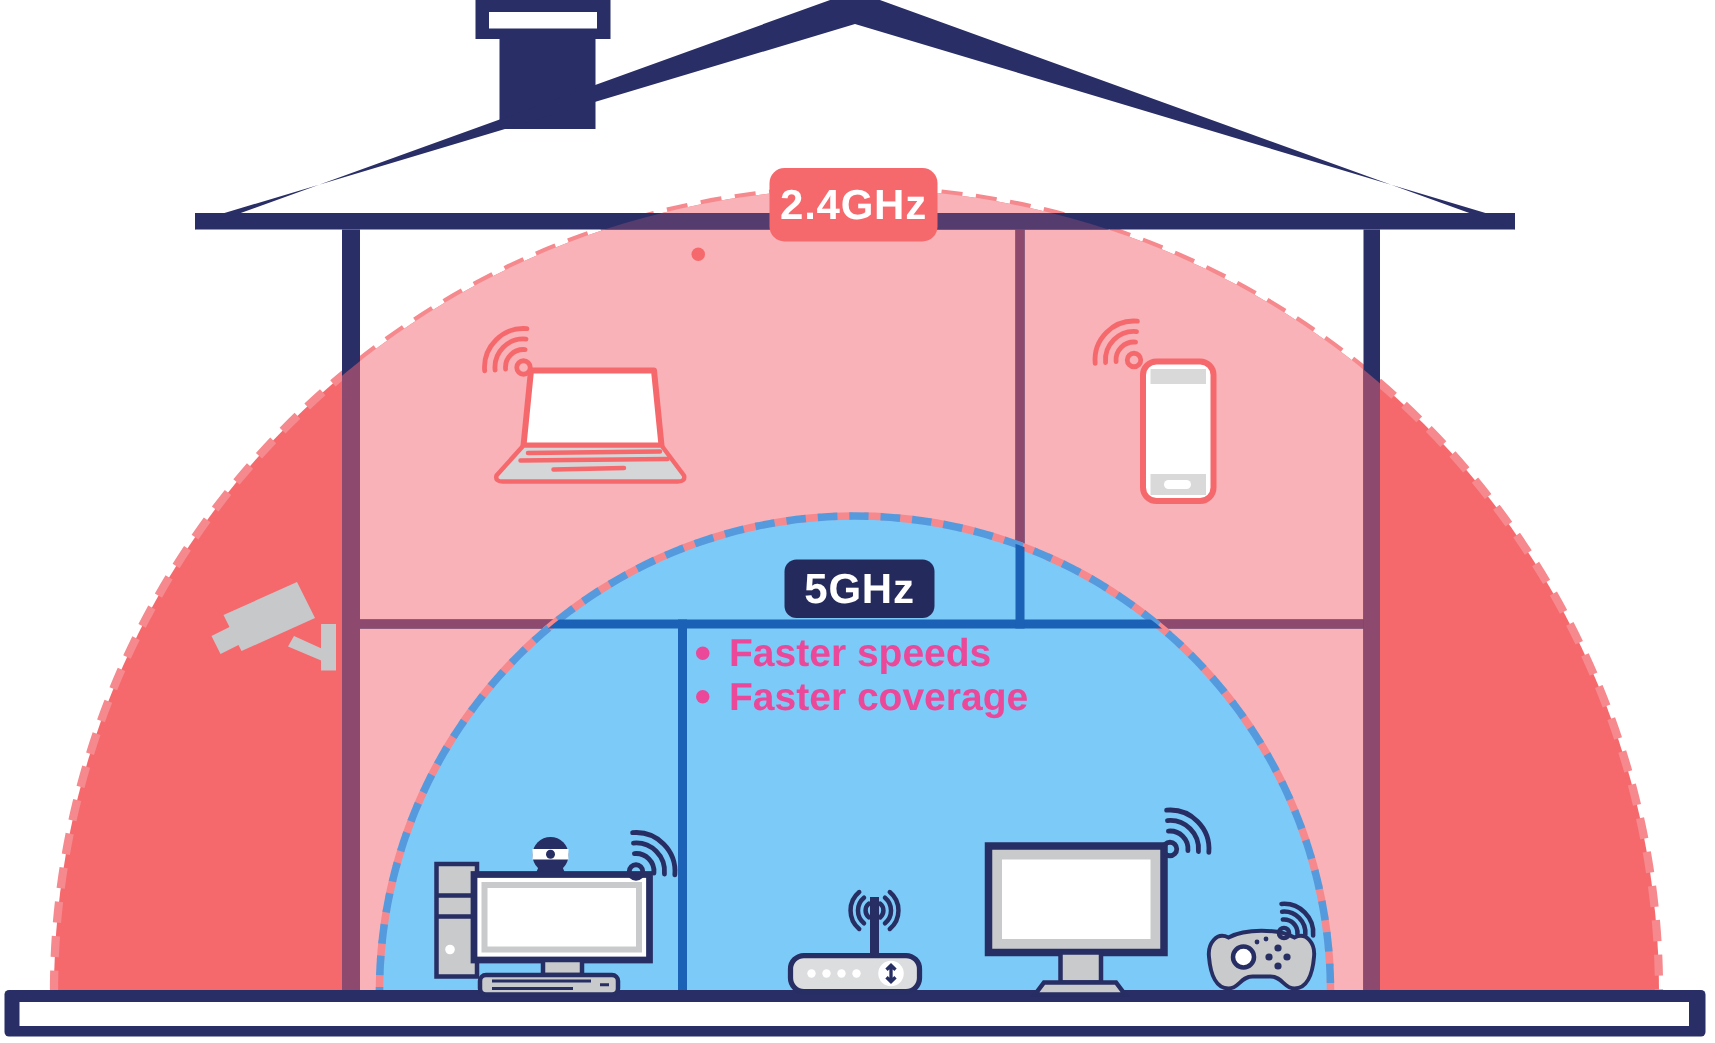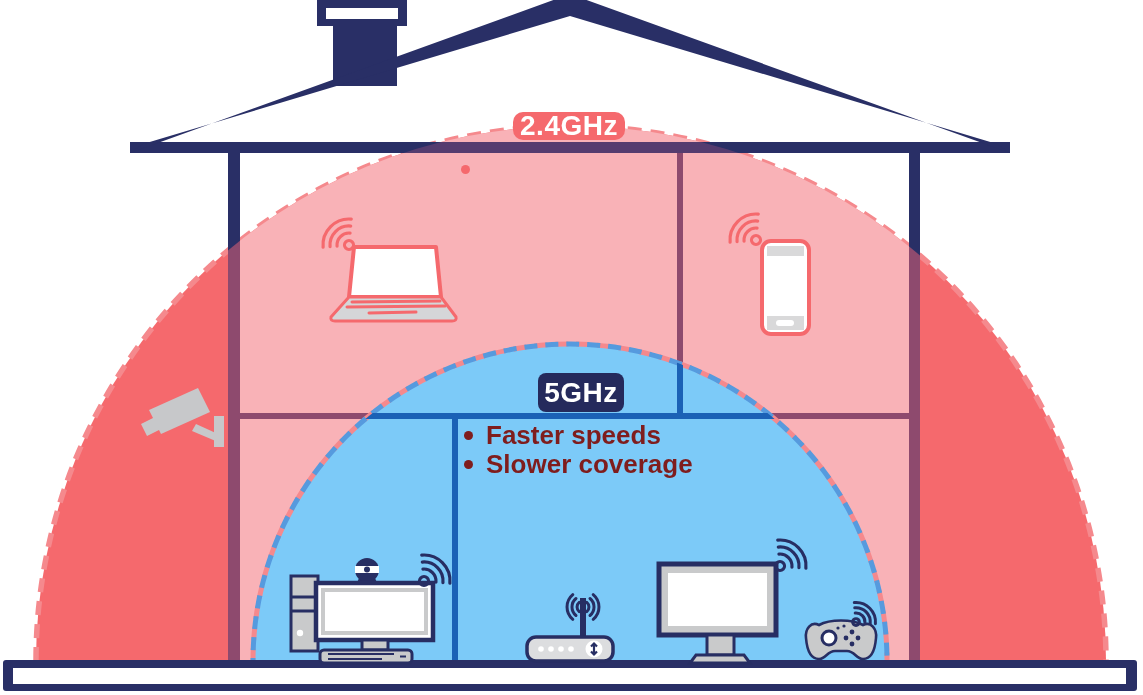--- a/index.html
+++ b/index.html
@@ -5,25 +5,25 @@
   html,body{margin:0;padding:0;background:#ffffff;}
   .stage{
     position:relative;width:1143px;height:695px;background:#ffffff;overflow:hidden;
     font-family:"Liberation Sans",sans-serif;
   }
   .stage svg{position:absolute;left:0;top:0;}
   .badge{
     position:absolute;display:flex;align-items:center;justify-content:center;
     color:#ffffff;font-weight:bold;font-size:28px;letter-spacing:0.5px;
   }
-  .badge-24{left:513px;top:112px;width:112px;height:28px;background:#f5696d;border-radius:10px;}
-  .badge-5{left:538px;top:373px;width:86px;height:39px;background:#252a5c;border-radius:8px;}
+  .badge-24{left:513px;top:112px;width:112px;height:49px;background:#f5696d;border-radius:10px;}
+  .badge-5{left:523px;top:373px;width:100px;height:39px;background:#252a5c;border-radius:8px;}
   .bullets{position:absolute;font-weight:bold;font-size:26px;}
   .bullets-24{left:452px;top:155px;color:#f5696d;}
-  .bullets-5{left:455px;top:421px;color:#7f1d1d;}
+  .bullets-5{left:455px;top:421px;color:#ec4899;}
   .bullet-row{display:flex;align-items:center;height:29px;white-space:nowrap;}
   .dot{width:9px;height:9px;border-radius:50%;background:currentColor;margin:0 13px 0 9px;flex:none;}
 </style>
 </head>
 <body>
 
 <div class="stage">
 
 <svg width="1143" height="695" viewBox="0 0 1143 695">
   <defs>
@@ -178,17 +178,17 @@
 </div>
 
 <div class="badge badge-5">5GHz</div>
 <div class="bullets bullets-5">
   <div class="bullet-row">
     <span class="dot"></span>
     <span>Faster speeds</span>
   </div>
   <div class="bullet-row">
     <span class="dot"></span>
-    <span>Slower coverage</span>
+    <span>Faster coverage</span>
   </div>
 </div>
 
 </div>
 
 </body></html>

